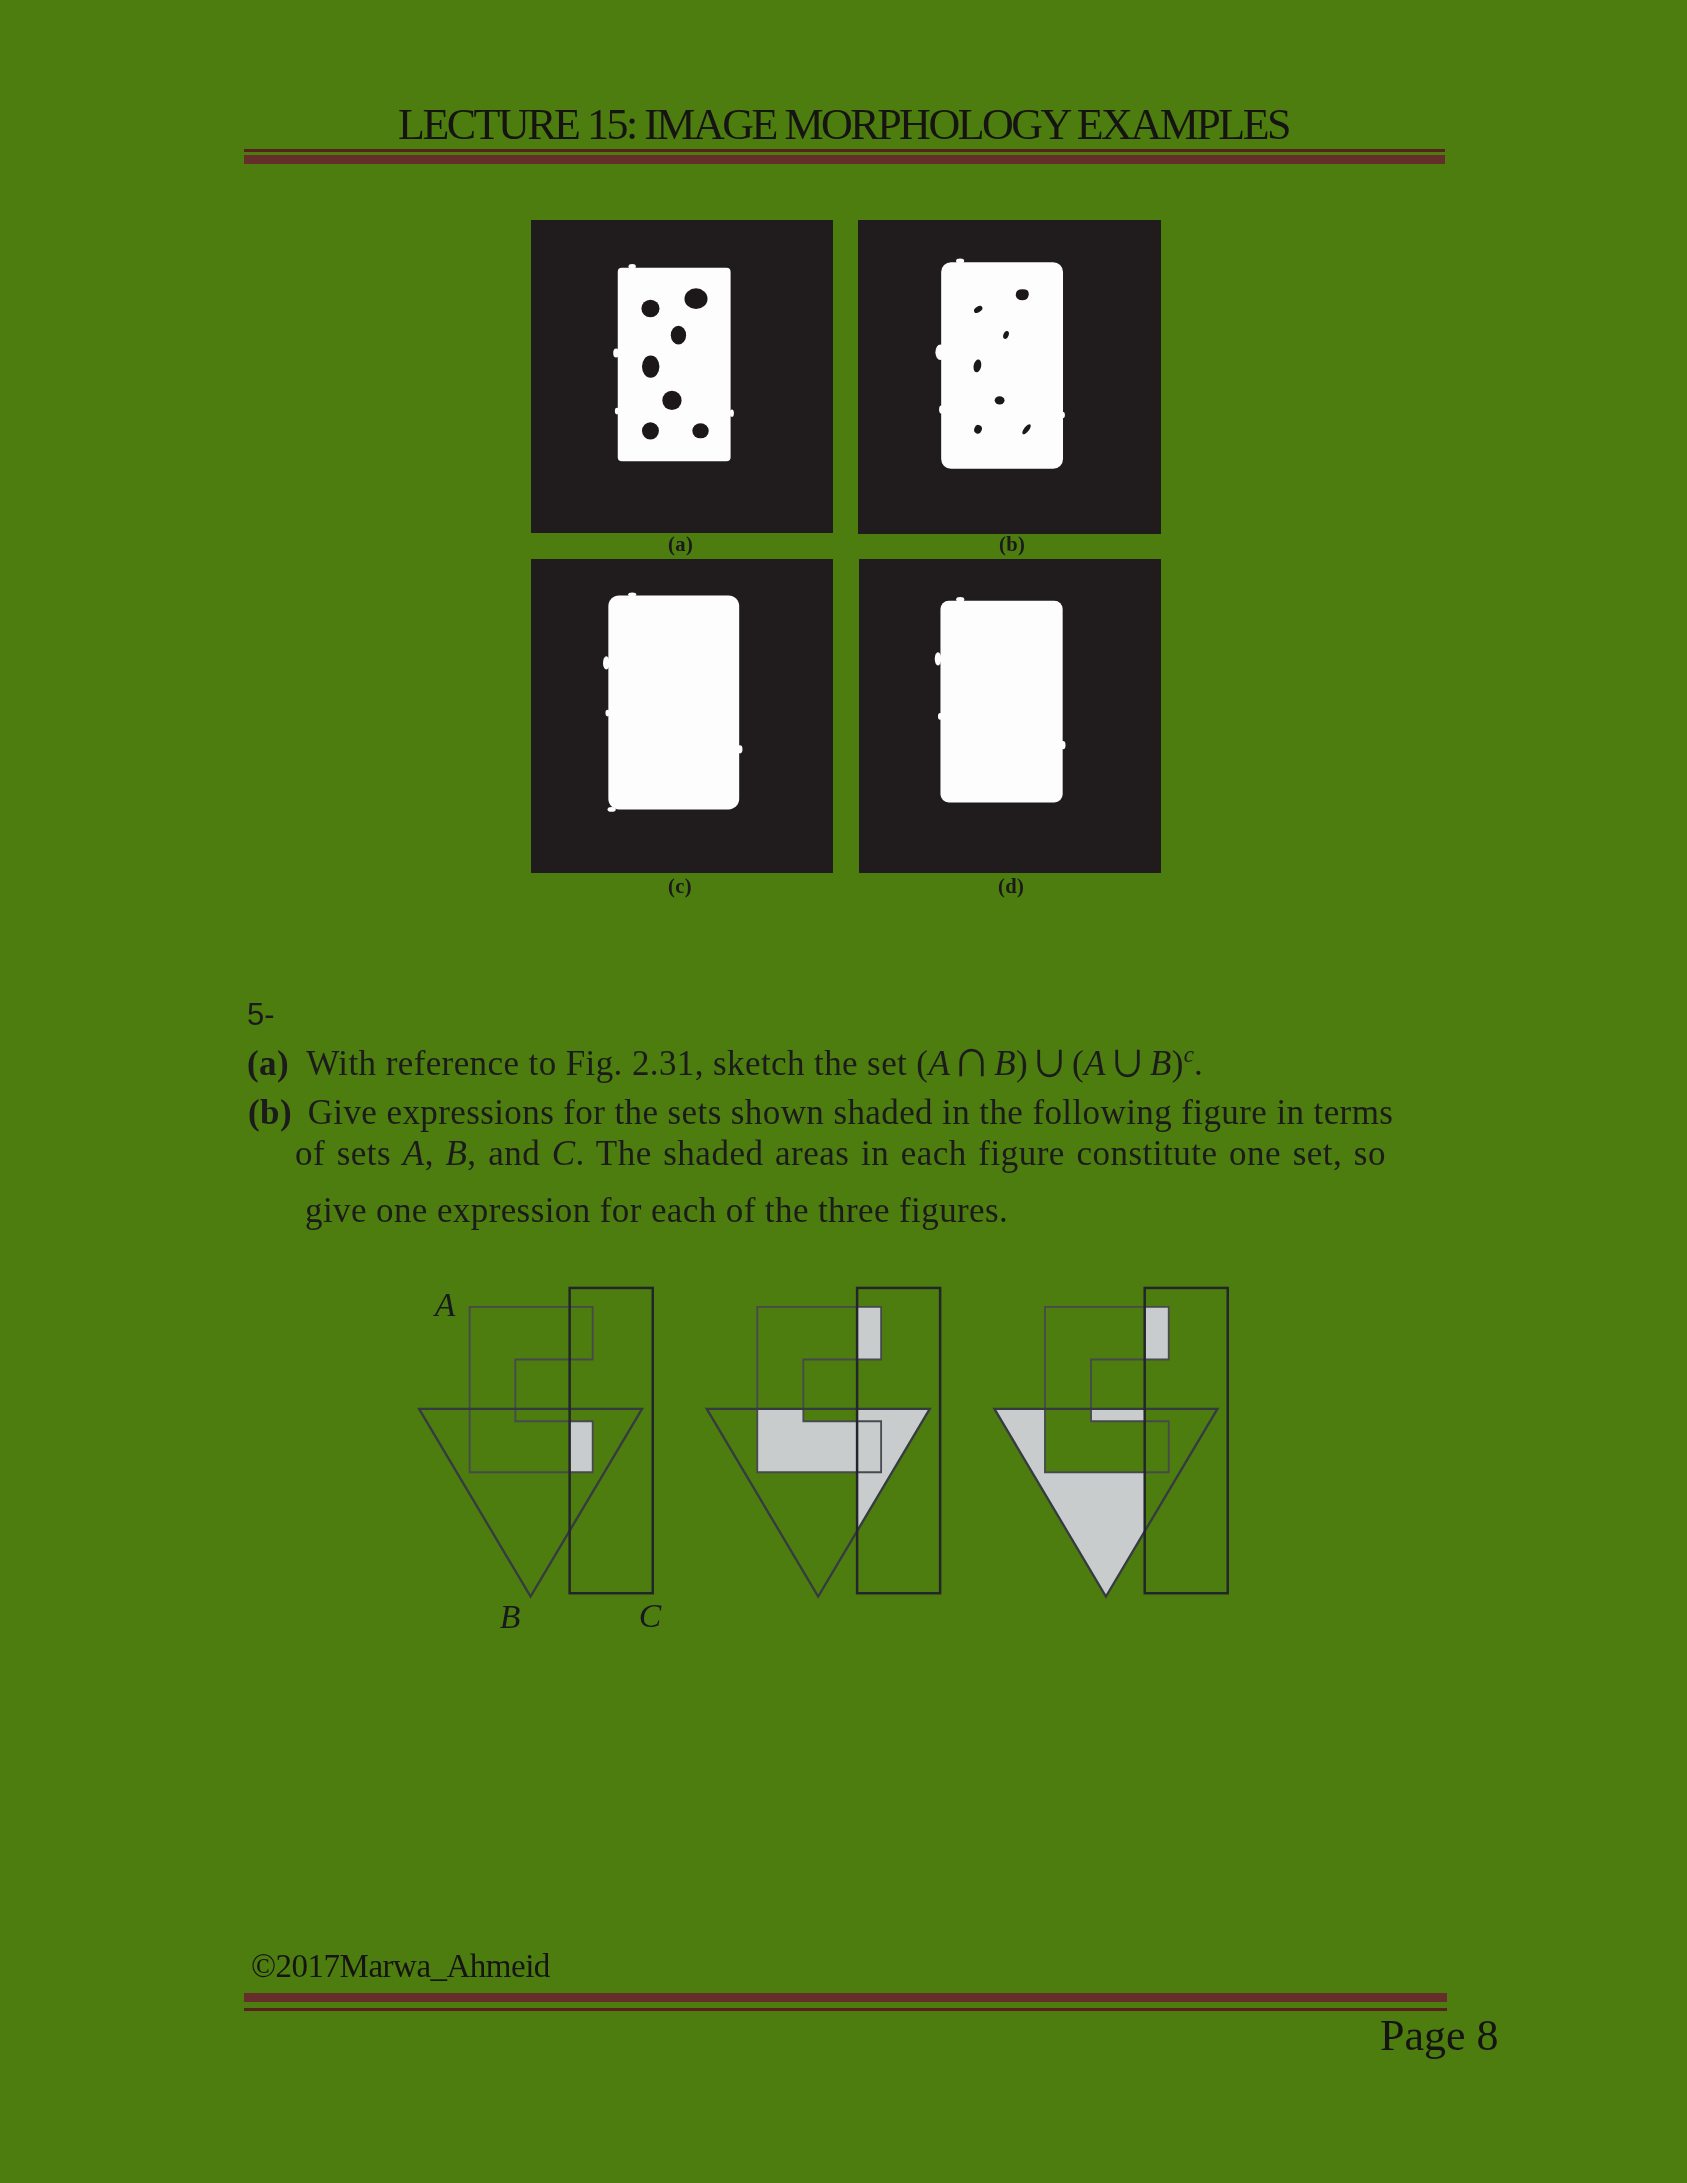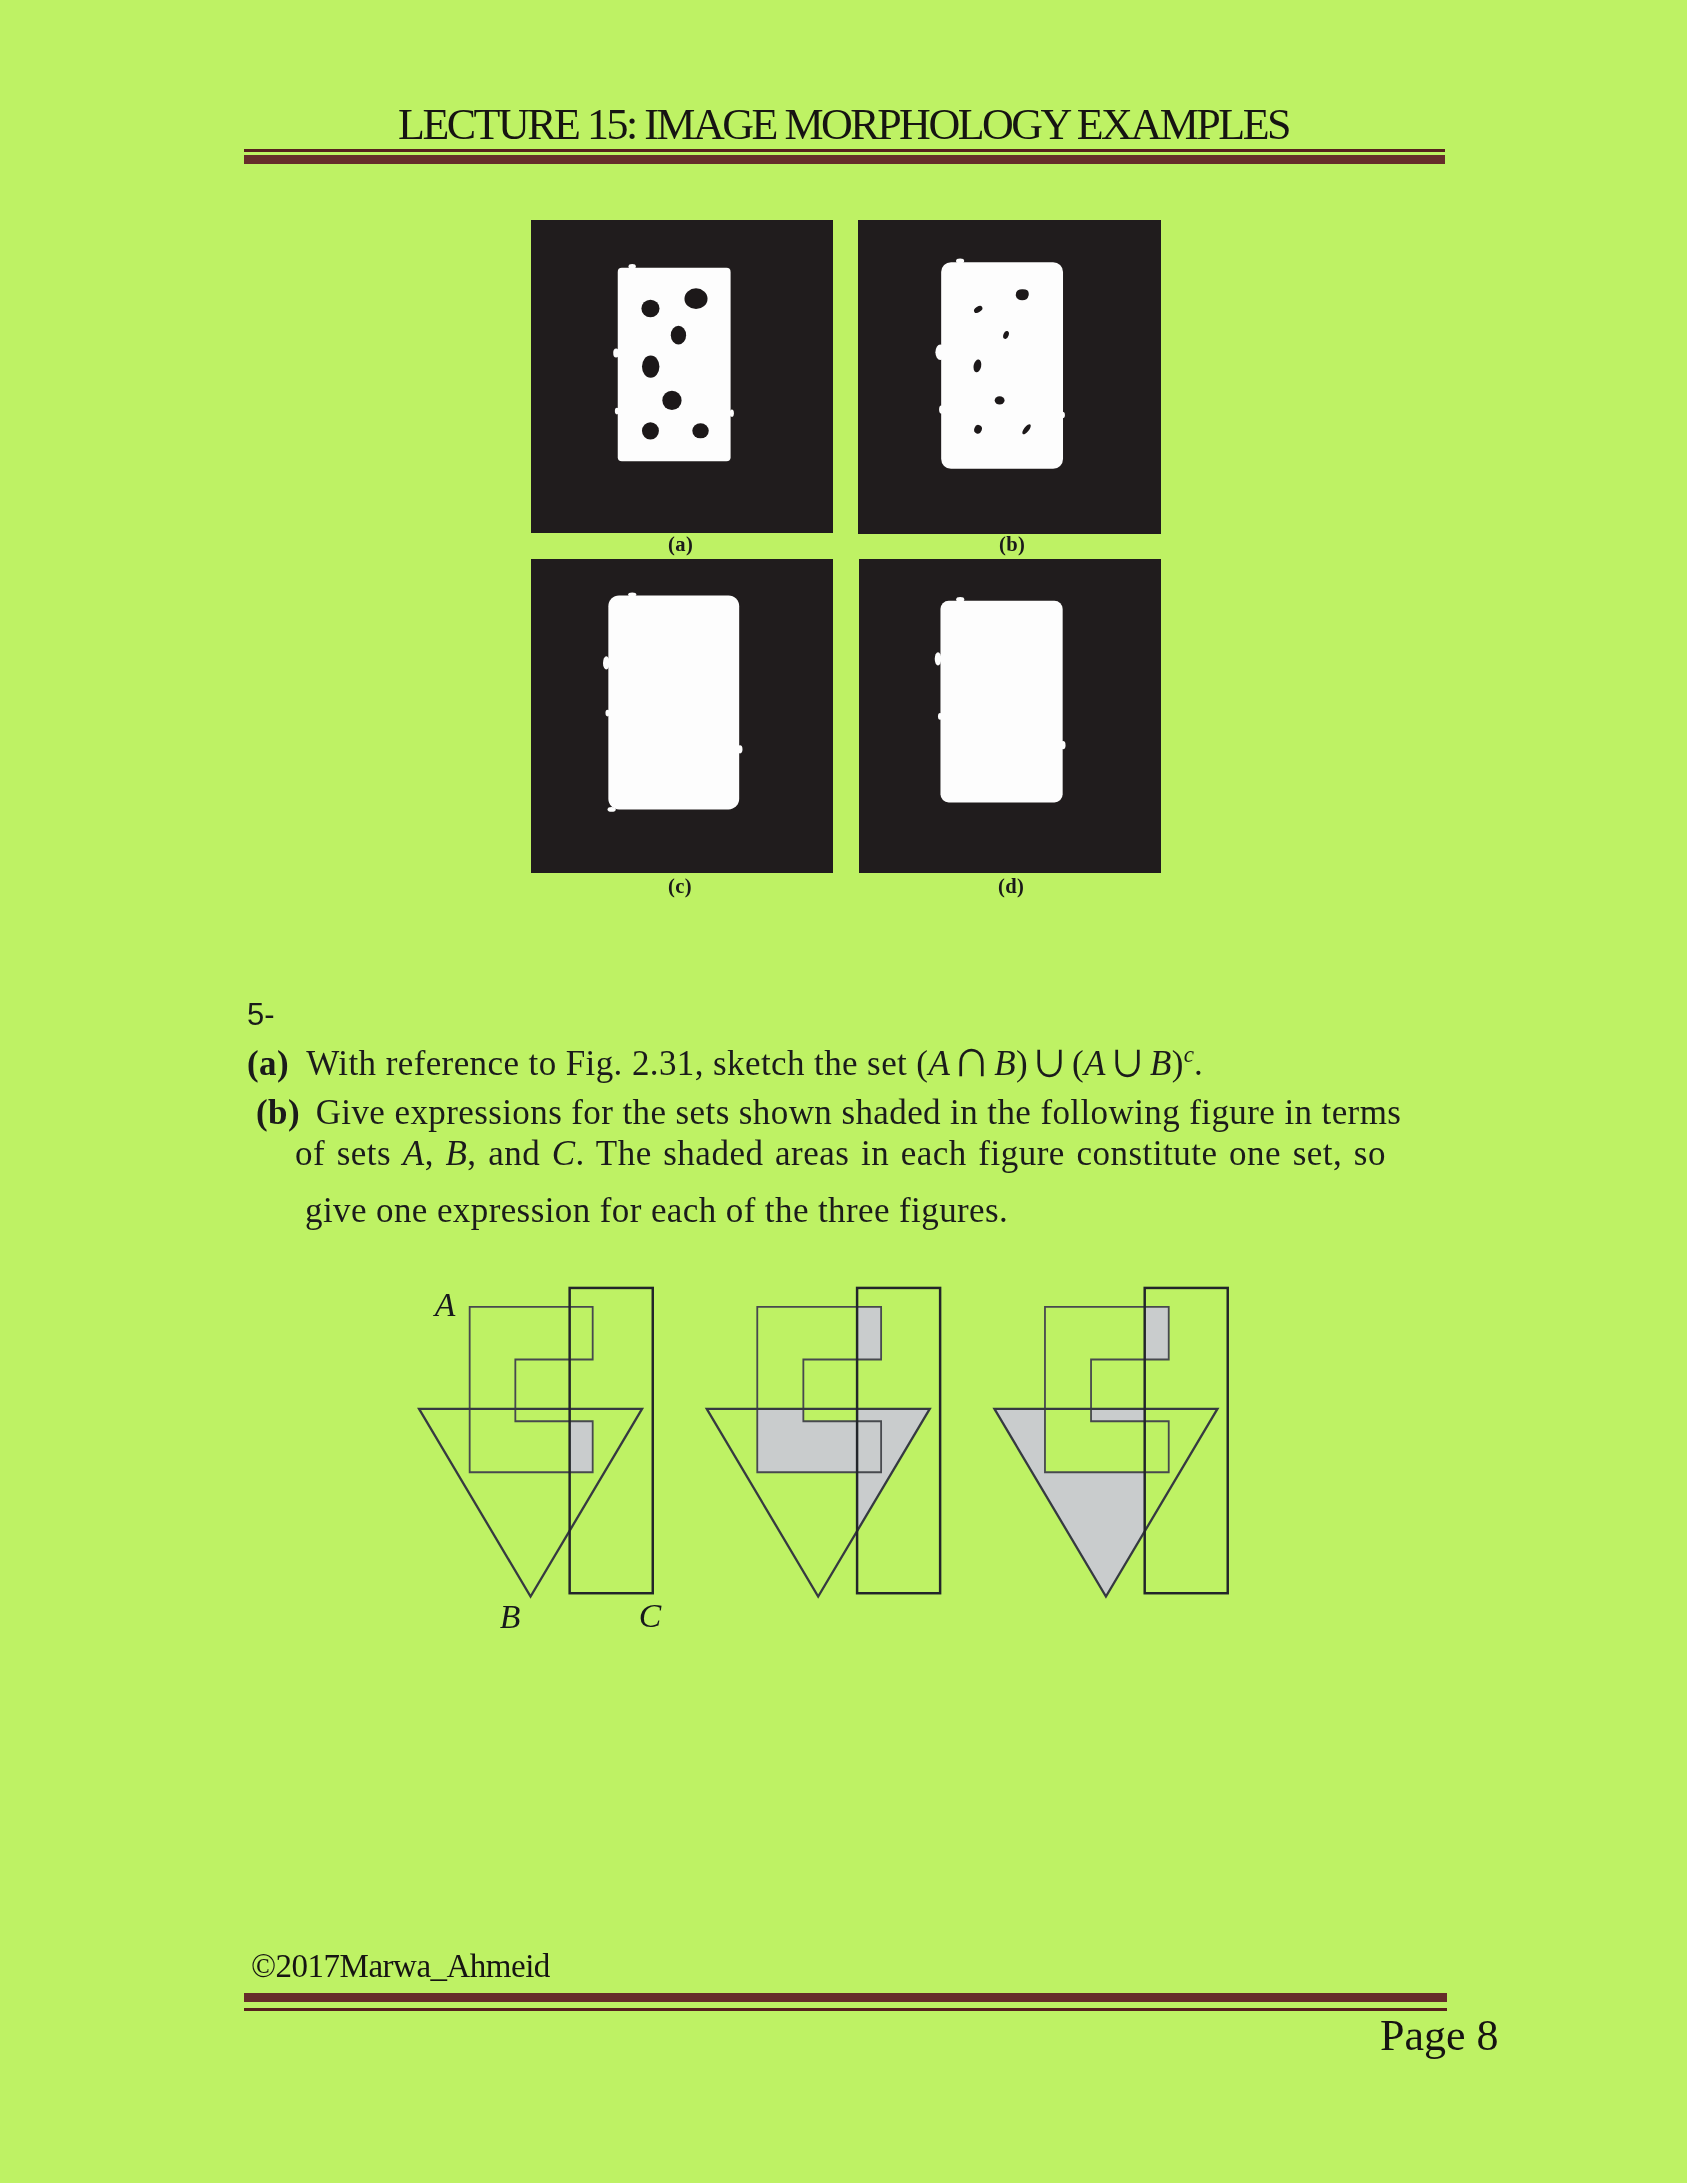--- a/index.html
+++ b/index.html
@@ -1,16 +1,16 @@
 <!DOCTYPE html>
 <html style="font-size:13px"><head>
 <meta charset="utf-8">
 <style>
   html,body{margin:0;padding:0;background:#fff;}
-  #page{position:relative;width:1687px;height:2183px;background:#bef264;overflow:hidden;
+  #page{position:relative;width:1687px;height:2183px;background:#4d7c0f;overflow:hidden;
         font-family:"Liberation Serif", serif;color:#1b1b1b;}
   .abs{position:absolute;}
   .ser{font-family:"Liberation Serif", serif;}
   .san{font-family:"Liberation Sans", sans-serif;}
   .panel{position:absolute;background:#201c1d;}
   .plabel{position:absolute;font-weight:bold;font-size:20.6px;line-height:1;color:#1a1a1a;white-space:nowrap;letter-spacing:0.4px;}
   .scap{display:inline-block;transform:translateY(-5.4px) scale(1.55);}
   .scup{display:inline-block;transform:translateY(4.1px) scale(1.55) scaleY(-1);}
 </style>
 </head>
@@ -105,21 +105,21 @@
       <ellipse cx="123" cy="49" rx="5" ry="3"></ellipse>
     </g>
   </svg>
 
   <div class="plabel" style="left:998px;top:876px;">(d)</div>
 
   <div class="abs san" style="left:247px;top:999px;font-size:31px;line-height:1;color:#1a1a1a;">5-</div>
 
   <div class="abs ser" id="la" style="left:247px;top:1043px;font-size:35px;line-height:1;letter-spacing:0.4px;white-space:nowrap;"><b>(a)</b><span style="display:inline-block;width:17.3px;"></span>With reference to Fig. 2.31, sketch the set (<i>A</i> <span class="scap">∩</span> <i>B</i>) <span class="scup">∩</span> (<i>A</i> <span class="scup">∩</span> <i>B</i>)<sup style="font-size:66%;letter-spacing:0;"><i>c</i></sup>.</div>
 
-  <div class="abs ser" id="lb1" style="left:256px;top:1095px;font-size:35px;line-height:1;letter-spacing:0.4px;white-space:nowrap;"><b>(b)</b><span style="display:inline-block;width:15.7px;"></span>Give expressions for the sets shown shaded in the following figure in terms</div>
+  <div class="abs ser" id="lb1" style="left:248px;top:1095px;font-size:35px;line-height:1;letter-spacing:0.4px;white-space:nowrap;"><b>(b)</b><span style="display:inline-block;width:15.7px;"></span>Give expressions for the sets shown shaded in the following figure in terms</div>
 
   <div class="abs ser" id="lb2" style="left:295px;top:1136px;font-size:35px;line-height:1;letter-spacing:0.5px;word-spacing:2.3px;white-space:nowrap;">of sets <i>A</i>, <i>B</i>, and <i>C</i>. The shaded areas in each figure constitute one set, so</div>
 
   <div class="abs ser" id="lb3" style="left:305px;top:1193px;font-size:35px;line-height:1;letter-spacing:0.4px;white-space:nowrap;">give one expression for each of the three figures.</div>
 
   <svg class="abs" style="left:371px;top:1269px;" width="947" height="395" viewBox="450 1540 1150 480">
 
     <rect x="691" y="1725" width="28.3" height="62" fill="#c9cccd"></rect>
 
     <polygon points="569.5,1586 719,1586 719,1650 625,1650 625,1725 719,1725 719,1787 569.5,1787" fill="none" stroke="#47494e" stroke-width="2.2"></polygon>

